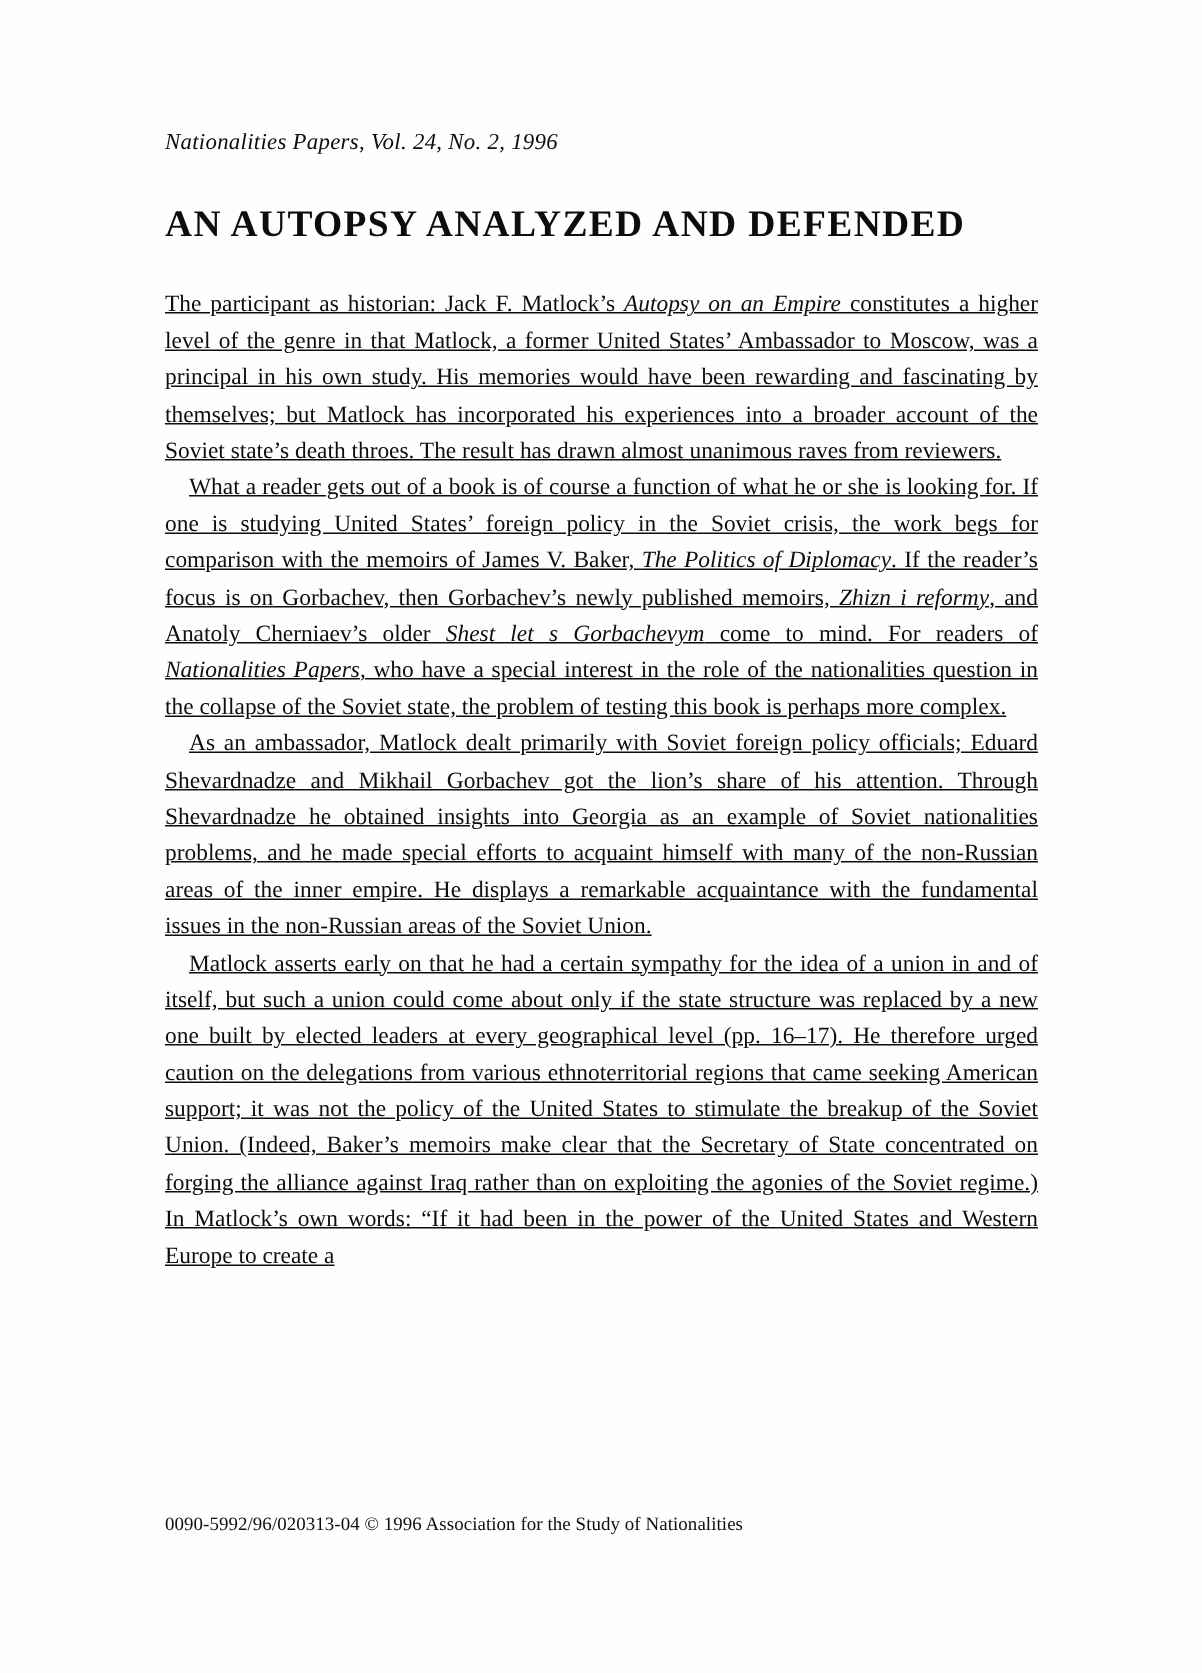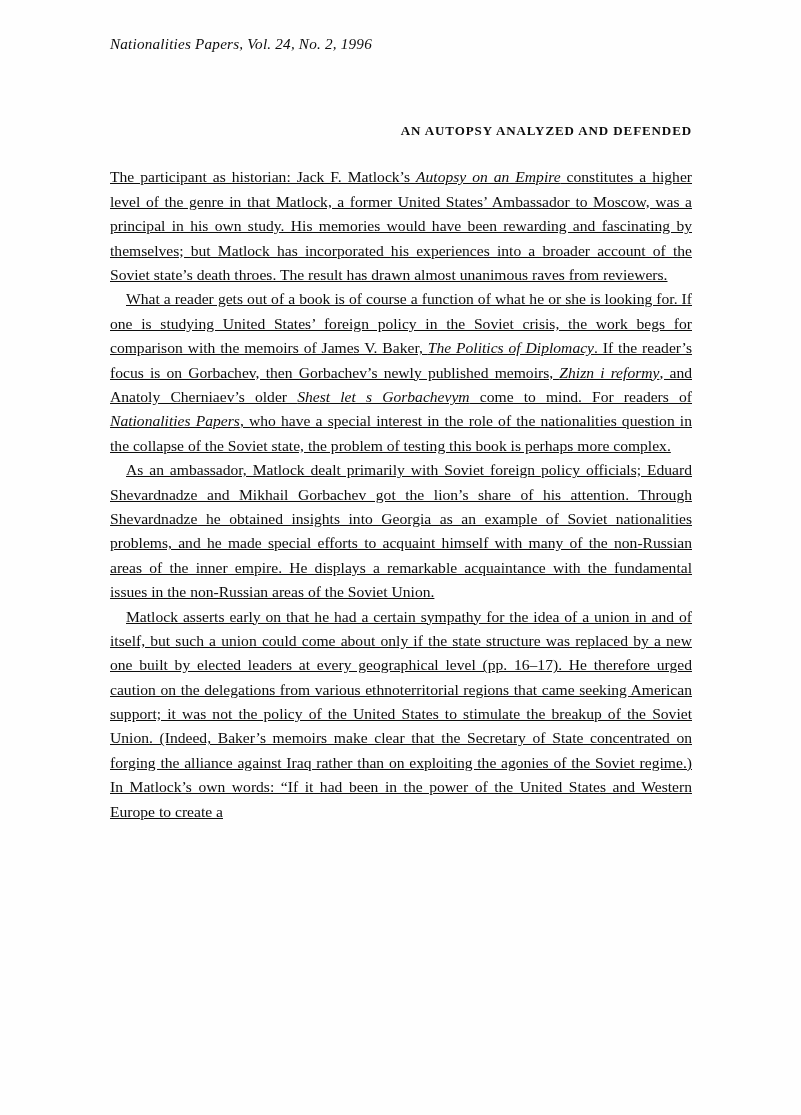--- a/index.html
+++ b/index.html
@@ -24,33 +24,33 @@
   }
   .content {
     position: absolute;
     left: 110px;
     top: 0;
     width: 582px;
   }
 
   
   .running-head {
-    margin-top: 35px;
+    margin-top: 86px;
     font-style: italic;
     font-size: 15.2px;
     letter-spacing: 0.2px;
     line-height: 1.2;
   }
 
   
   .article-title {
-    margin-top: 70px;
-    text-align: right;
+    margin-top: 30px;
+    text-align: left;
     font-weight: bold;
-    font-size: 13px;
+    font-size: 25px;
     letter-spacing: 0.9px;
     line-height: 1.25;
   }
 
   
   .citation {
     margin-top: 39px;
     font-size: 15.6px;
     line-height: 1.565;
     text-align: justify;
@@ -116,13 +116,14 @@
 
       <p class="body-par indent"><span>What a reader gets out of a book is of course a function of what he or she is looking for. If one is studying United States’ foreign policy in the Soviet crisis, the work begs for comparison with the memoirs of James V. Baker, </span><i>The Politics of Diplomacy</i><span>. If the reader’s focus is on Gorbachev, then Gorbachev’s newly published memoirs, </span><i>Zhizn i reformy</i><span>, and Anatoly Cherniaev’s older </span><i>Shest let s Gorbachevym</i><span> come to mind. For readers of </span><i>Nationalities Papers</i><span>, who have a special interest in the role of the nationalities question in the collapse of the Soviet state, the problem of testing this book is perhaps more complex.</span></p>
 
       <p class="body-par indent">As an ambassador, Matlock dealt primarily with Soviet foreign policy officials; Eduard Shevardnadze and Mikhail Gorbachev got the lion’s share of his attention. Through Shevardnadze he obtained insights into Georgia as an example of Soviet nationalities problems, and he made special efforts to acquaint himself with many of the non-Russian areas of the inner empire. He displays a remarkable acquaintance with the fundamental issues in the non-Russian areas of the Soviet Union.</p>
 
       <p class="body-par indent">Matlock asserts early on that he had a certain sympathy for the idea of a union in and of itself, but such a union could come about only if the state structure was replaced by a new one built by elected leaders at every geographical level (pp. 16–17). He therefore urged caution on the delegations from various ethnoterritorial regions that came seeking American support; it was not the policy of the United States to stimulate the breakup of the Soviet Union. (Indeed, Baker’s memoirs make clear that the Secretary of State concentrated on forging the alliance against Iraq rather than on exploiting the agonies of the Soviet regime.) In Matlock’s own words: “If it had been in the power of the United States and Western Europe to create a</p>
 
     </div>
   </div>
 
+  <div class="footer-note">0090-5992/96/020313-04 © 1996 Association for the Study of Nationalities</div>
 </div>
 
 </body></html>

